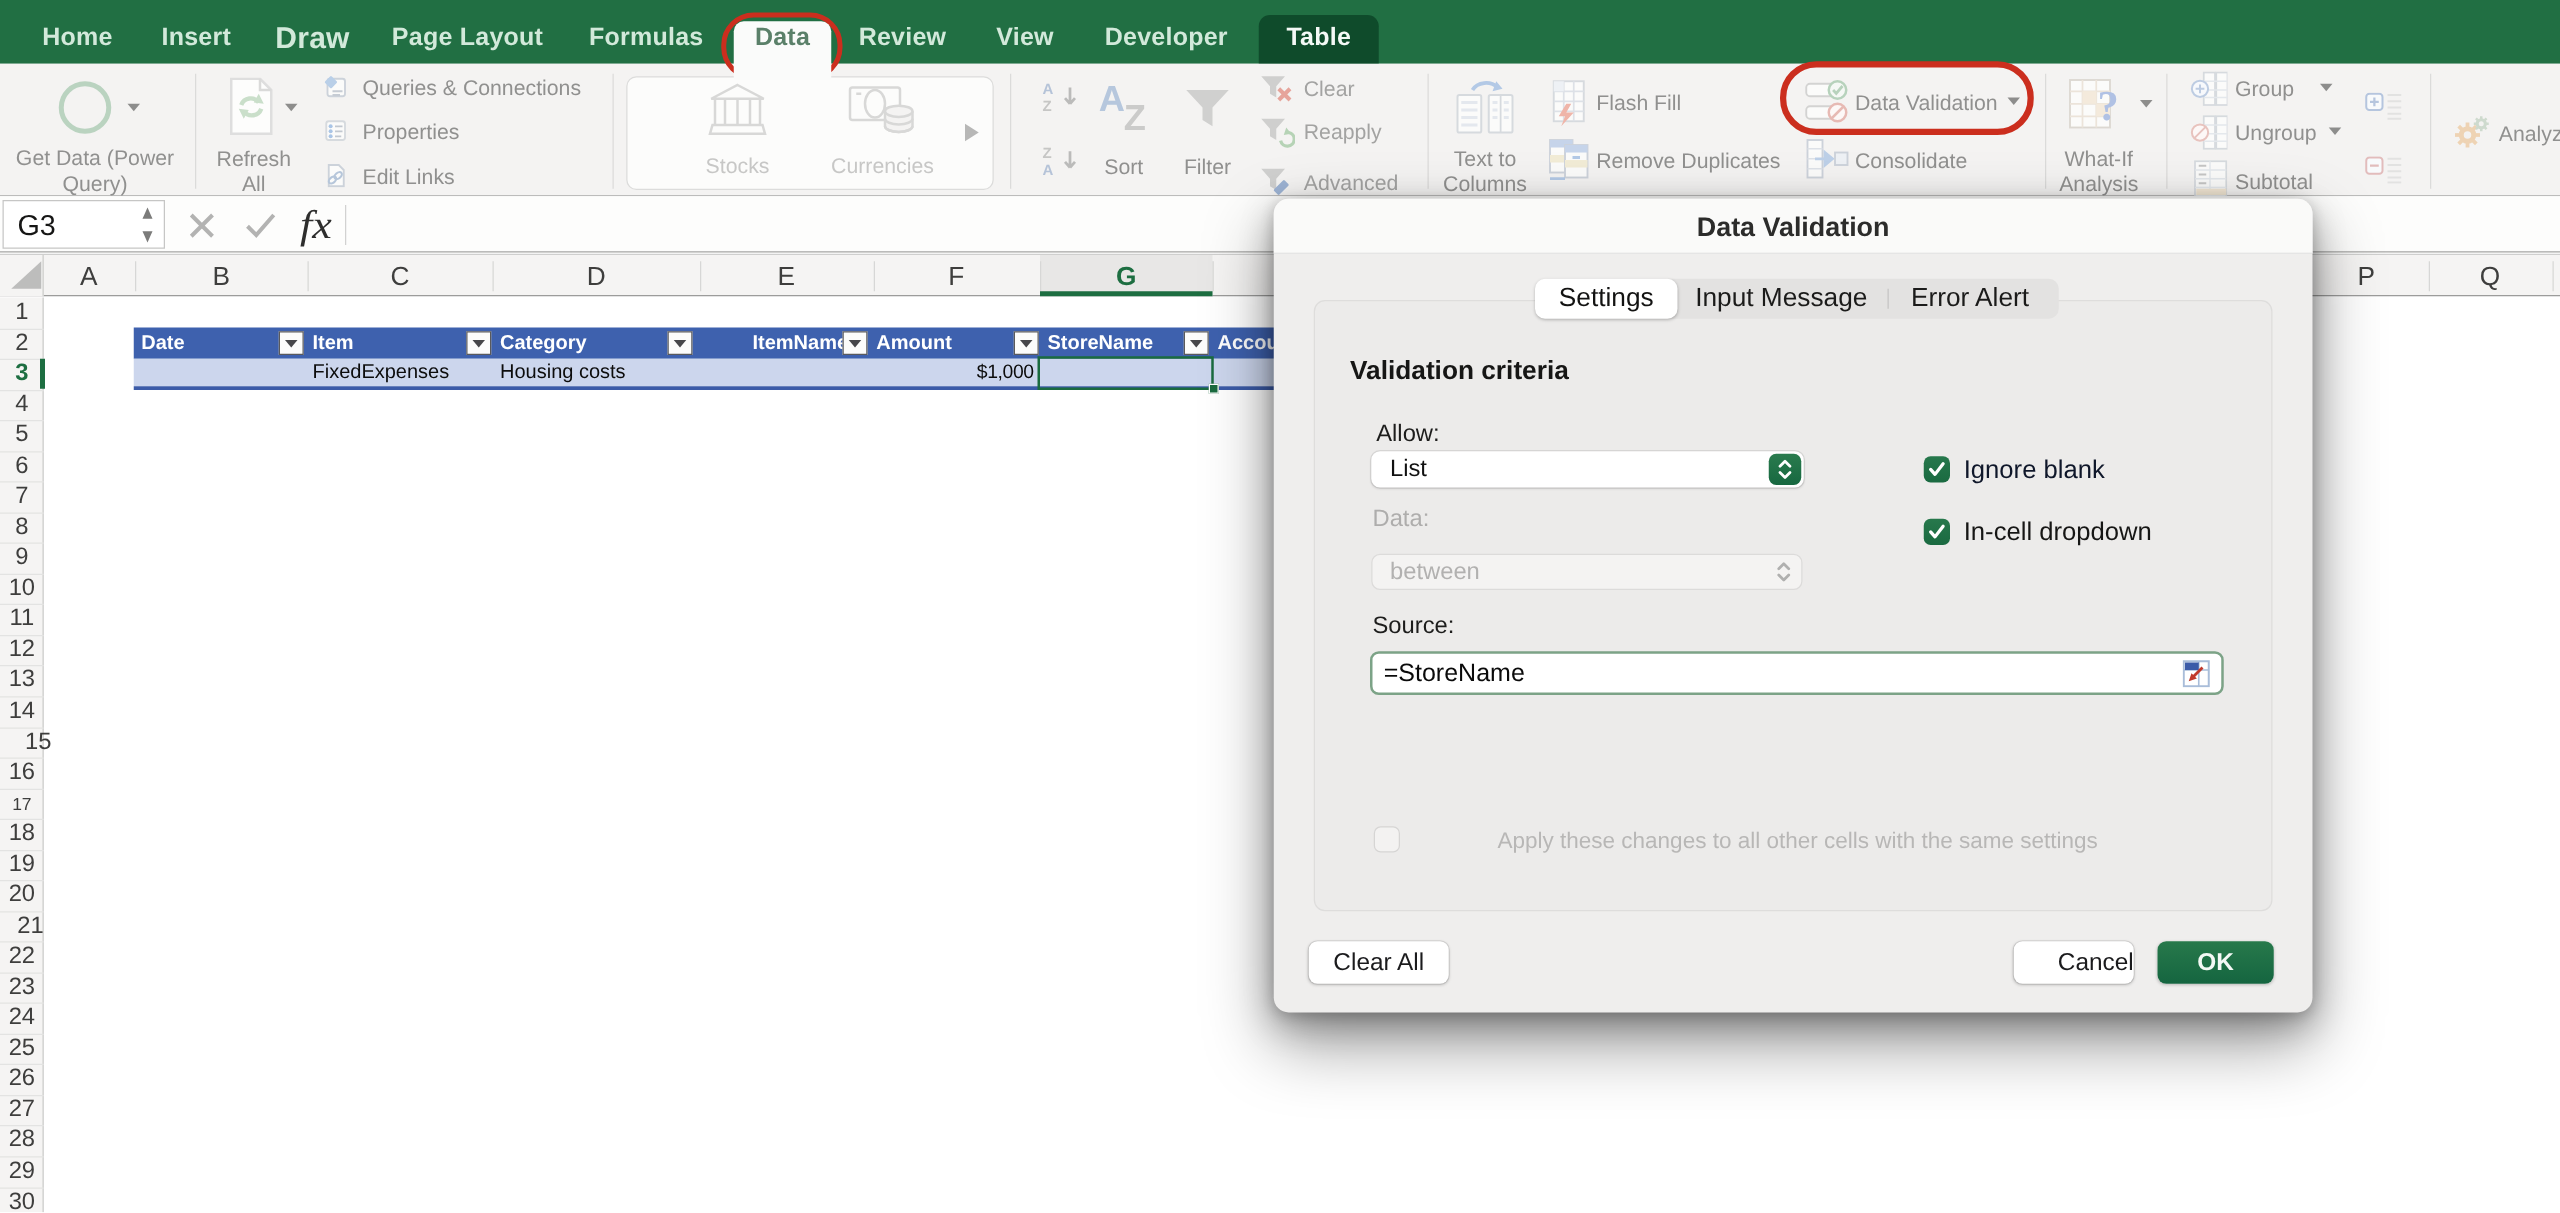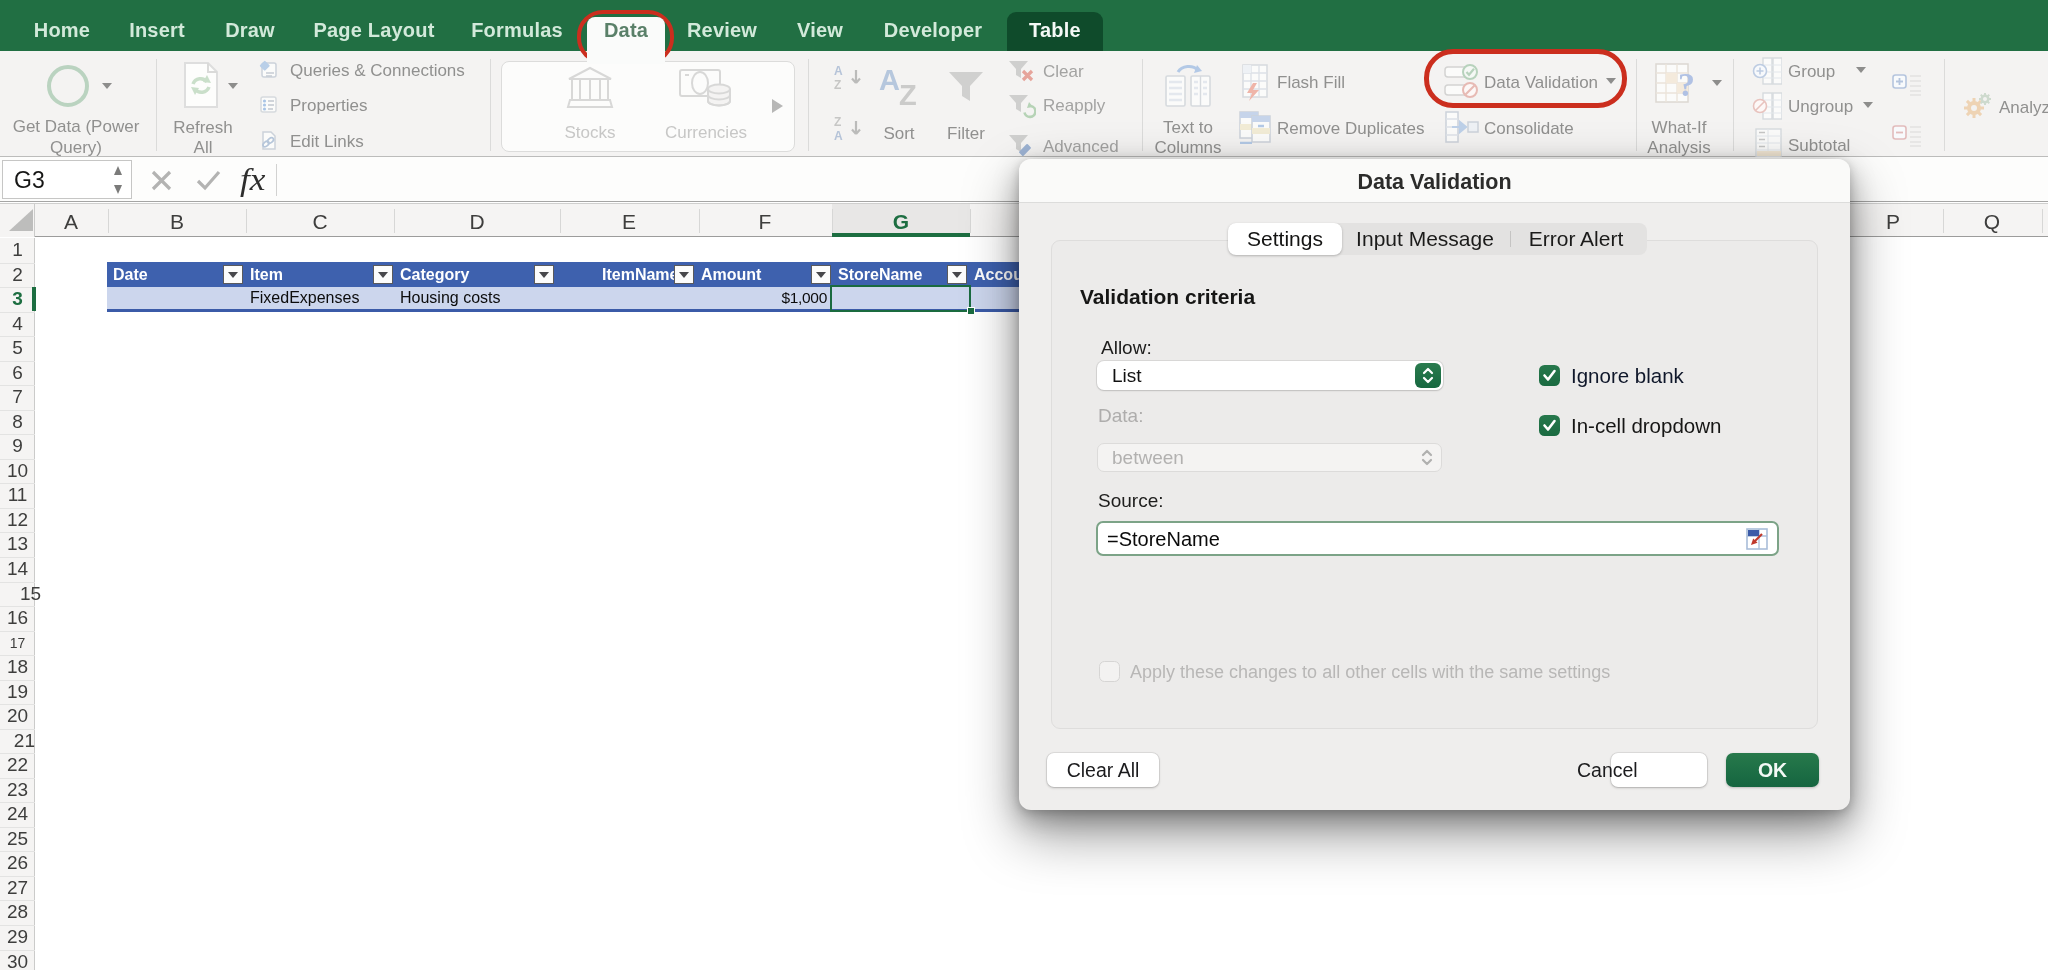--- a/index.html
+++ b/index.html
@@ -16,21 +16,21 @@
 .fbtn:after{content:"";position:absolute;left:4px;top:6px;width:0;height:0;border-left:5px solid transparent;border-right:5px solid transparent;border-top:6px solid #47474a;}
 .thead{position:absolute;top:262px;height:24px;line-height:25px;font-size:16px;font-weight:bold;color:#fff;white-space:nowrap;}
 .tdata{position:absolute;top:286px;height:23px;line-height:24px;font-size:16px;color:#0c0c0c;white-space:nowrap;}
 </style></head><body>
 <div id="pg">
 <div class="ab" style="left:0;top:0;width:2048px;height:51px;background:#216f43;"></div>
 <div class="ab" style="left:587px;top:17px;width:78px;height:47px;background:#fafbfa;border-radius:8px 8px 2px 2px;z-index:5;"></div>
 <div class="ab" style="left:1007px;top:12px;width:96px;height:39px;background:#0f4b2b;border-radius:9px 9px 0 0;"></div>
 <div class="ab ctr" style="left:62px;top:5px;top:5px;height:51px;line-height:51px;font-size:20px;font-weight:600;letter-spacing:.2px;color:#d2e9da;">Home</div>
 <div class="ab ctr" style="left:157px;top:5px;top:5px;height:51px;line-height:51px;font-size:20px;font-weight:600;letter-spacing:.2px;color:#d2e9da;">Insert</div>
-<div class="ab ctr" style="left:250px;top:5px;top:5px;height:51px;line-height:51px;font-size:20px;font-weight:600;letter-spacing:.2px;color:#d2e9da;">Draw</div>
+<div class="ab ctr" style="left:250px;top:5px;top:5px;height:51px;line-height:51px;font-size:24px;font-weight:600;letter-spacing:.2px;color:#d2e9da;">Draw</div>
 <div class="ab ctr" style="left:374px;top:5px;top:5px;height:51px;line-height:51px;font-size:20px;font-weight:600;letter-spacing:.2px;color:#d2e9da;">Page Layout</div>
 <div class="ab ctr" style="left:517px;top:5px;top:5px;height:51px;line-height:51px;font-size:20px;font-weight:600;letter-spacing:.2px;color:#d2e9da;">Formulas</div>
 <div class="ab ctr" style="left:722px;top:5px;top:5px;height:51px;line-height:51px;font-size:20px;font-weight:600;letter-spacing:.2px;color:#d2e9da;">Review</div>
 <div class="ab ctr" style="left:820px;top:5px;top:5px;height:51px;line-height:51px;font-size:20px;font-weight:600;letter-spacing:.2px;color:#d2e9da;">View</div>
 <div class="ab ctr" style="left:933px;top:5px;top:5px;height:51px;line-height:51px;font-size:20px;font-weight:600;letter-spacing:.2px;color:#d2e9da;">Developer</div>
 <div class="ab ctr" style="left:626px;top:5px;height:51px;line-height:51px;font-size:20px;font-weight:600;letter-spacing:.2px;color:#5a8069;z-index:6;">Data</div>
 <div class="ab ctr" style="left:1055px;top:5px;height:51px;line-height:51px;font-size:20px;font-weight:600;letter-spacing:.2px;color:#f4f9f6;">Table</div>
 <div class="ab" style="left:0;top:51px;width:2048px;height:106px;background:#f4f3f2;border-bottom:1px solid #bcbcbb;"></div>
 <div class="sep" style="left:156px;"></div>
 <div class="sep" style="left:490px;"></div>
@@ -395,21 +395,21 @@
 <div class="ab" style="left:1096px;top:521px;width:683px;height:35px;background:#fff;border:2.5px solid #7ca387;border-radius:7px;"></div>
 <div class="ab" style="left:1107px;top:521px;height:35px;line-height:37px;font-size:20px;color:#0a0a0a;">=StoreName</div>
 <svg class="ab" style="left:1746px;top:528px;" width="22" height="22" viewBox="0 0 22 22">
 <rect x="1" y="1" width="20" height="20" fill="#fff" stroke="#a9bdd9" stroke-width="1.6"></rect>
 <path d="M1 8 h20 M13 1 v20" stroke="#a9bdd9" stroke-width="1.3"></path>
 <rect x="2" y="2" width="11" height="6" fill="#3b5ba8"></rect>
 <path d="M16 6 L8 14" stroke="#c0392b" stroke-width="2.2"></path>
 <path d="M5 17 l2.2 -6.5 4.3 4.3 Z" fill="#c0392b"></path>
     </svg>
 <div class="ab" style="left:1099px;top:661px;width:21px;height:21px;background:#f3f2f1;border:1px solid #d6d5d4;border-radius:5.5px;"></div>
-<div class="ab" style="left:1130px;top:661px;height:21px;line-height:23px;font-size:18px;color:#b8b7b6;">Apply these changes to all other cells with the same settings</div>
+<div class="ab" style="left:1198px;top:661px;height:21px;line-height:23px;font-size:18px;color:#b8b7b6;">Apply these changes to all other cells with the same settings</div>
 <div class="ab" style="left:1047px;top:753px;width:112px;height:34px;background:#fff;border-radius:7px;box-shadow:0 0 0 .8px rgba(0,0,0,.09),0 1px 2.5px rgba(0,0,0,.22);"></div>
 <div class="ab" style="left:1047px;top:753px;width:112px;height:34px;line-height:35px;text-align:center;font-size:19.5px;color:#1b1b1d;">Clear All</div>
 <div class="ab" style="left:1611px;top:753px;width:96px;height:34px;background:#fff;border-radius:7px;box-shadow:0 0 0 .8px rgba(0,0,0,.09),0 1px 2.5px rgba(0,0,0,.22);"></div>
-<div class="ab" style="left:1577px;top:753px;width:96px;height:34px;line-height:35px;text-align:left;font-size:19.5px;color:#1b1b1d;">Cancel</div>
+<div class="ab" style="left:1611px;top:753px;width:96px;height:34px;line-height:35px;text-align:right;font-size:19.5px;color:#1b1b1d;">Cancel</div>
 <div class="ab" style="left:1726px;top:753px;width:93px;height:34px;background:linear-gradient(#27794b,#156540);border-radius:7px;box-shadow:0 1px 2.5px rgba(0,0,0,.22);"></div>
 <div class="ab" style="left:1726px;top:753px;width:93px;height:34px;line-height:35px;text-align:center;font-size:19.5px;font-weight:600;color:#f3f9f5;">OK</div>
 <div class="ab" style="left:577px;top:10px;width:97px;height:54px;border:4.5px solid #cb2e1e;border-radius:26px;"></div>
 <div class="ab" style="left:1424px;top:49px;width:203px;height:59px;border:5px solid #cb2e1e;border-radius:29px;"></div>
 </div>
 </body></html>

